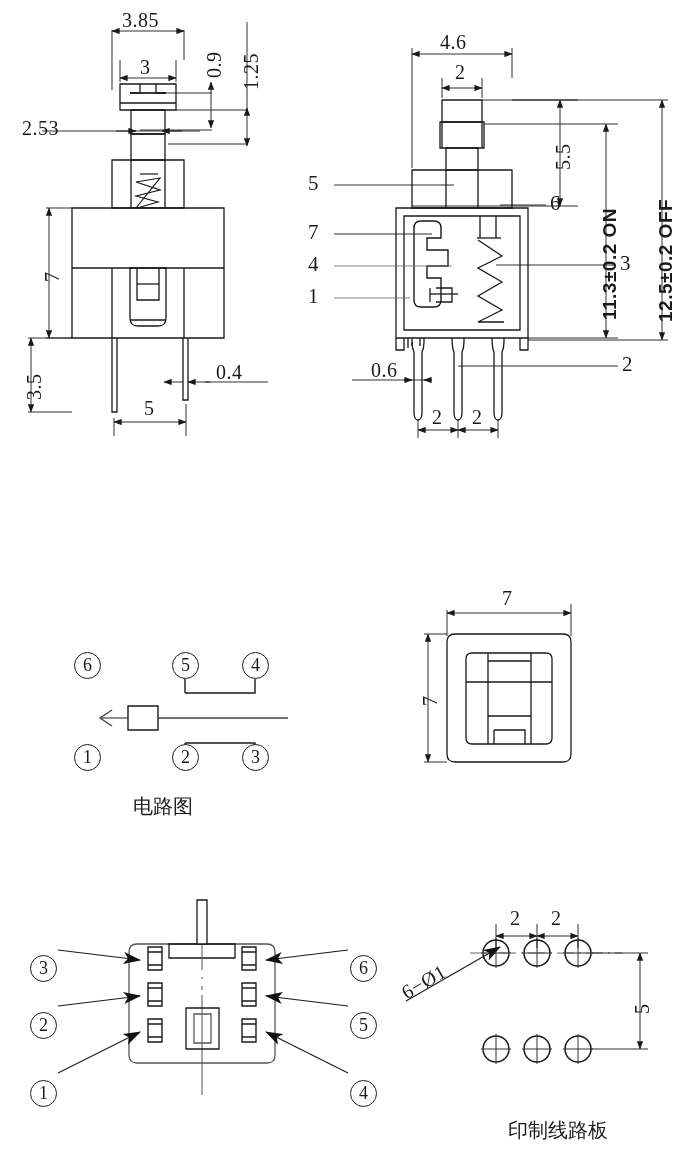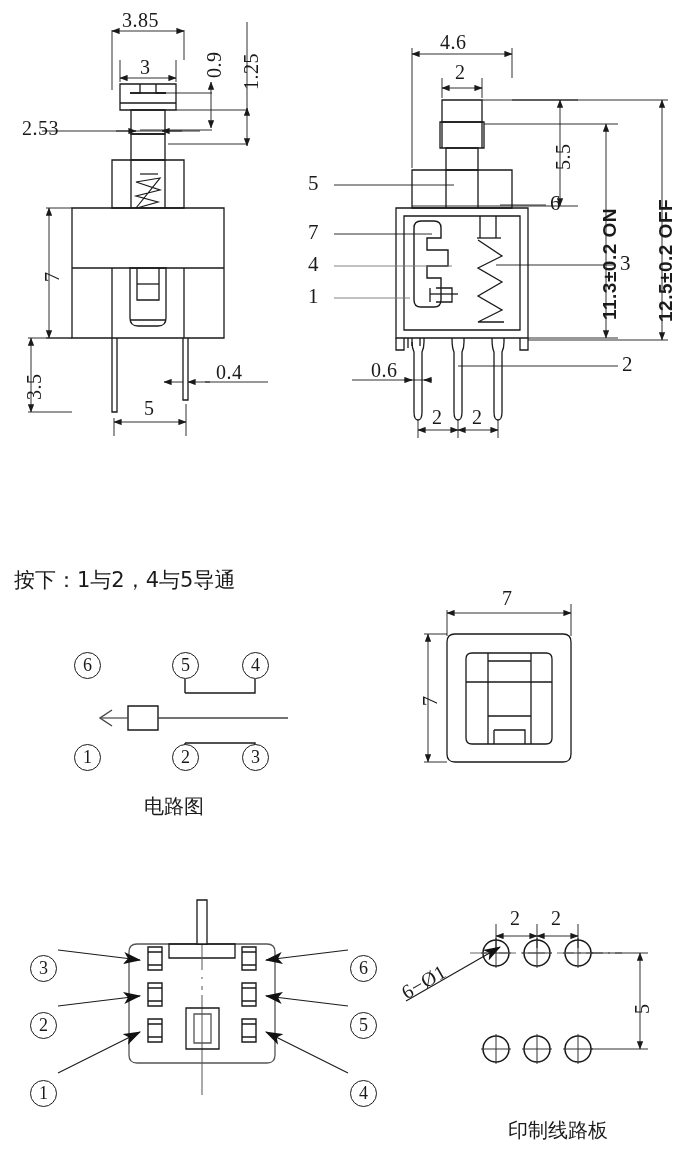--- a/index.html
+++ b/index.html
@@ -362,30 +362,29 @@
   <div class="txt dim" style="left:472px; top:407px;">2</div>
 
   <div class="txt lead" style="left:308px; top:173px;">5</div>
   <div class="txt lead" style="left:308px; top:222px;">7</div>
   <div class="txt lead" style="left:308px; top:254px;">4</div>
   <div class="txt lead" style="left:308px; top:286px;">1</div>
   <div class="txt lead" style="left:550px; top:193px;">6</div>
   <div class="txt lead" style="left:620px; top:253px;">3</div>
   <div class="txt lead" style="left:622px; top:354px;">2</div>
 
-  <div class="txt cn" style="left:14px; top:570px;">按下：1与2，4与5导通</div>
 
   <div class="circnum" style="left:74px; top:652px;">6</div>
   <div class="circnum" style="left:172px; top:652px;">5</div>
   <div class="circnum" style="left:242px; top:652px;">4</div>
   <div class="circnum" style="left:74px; top:744px;">1</div>
   <div class="circnum" style="left:172px; top:744px;">2</div>
   <div class="circnum" style="left:242px; top:744px;">3</div>
 
-  <div class="txt cn-lbl" style="left:144px; top:796px;">电路图</div>
+  <div class="txt cn-lbl" style="left:133px; top:796px;">电路图</div>
 
   <div class="txt dim" style="left:502px; top:588px;">7</div>
   <div class="txt dim rot90" style="left:420px; top:706px;">7</div>
 
   <div class="circnum" style="left:30px; top:955px;">3</div>
   <div class="circnum" style="left:30px; top:1012px;">2</div>
   <div class="circnum" style="left:30px; top:1080px;">1</div>
   <div class="circnum" style="left:350px; top:955px;">6</div>
   <div class="circnum" style="left:350px; top:1012px;">5</div>
   <div class="circnum" style="left:350px; top:1080px;">4</div>

